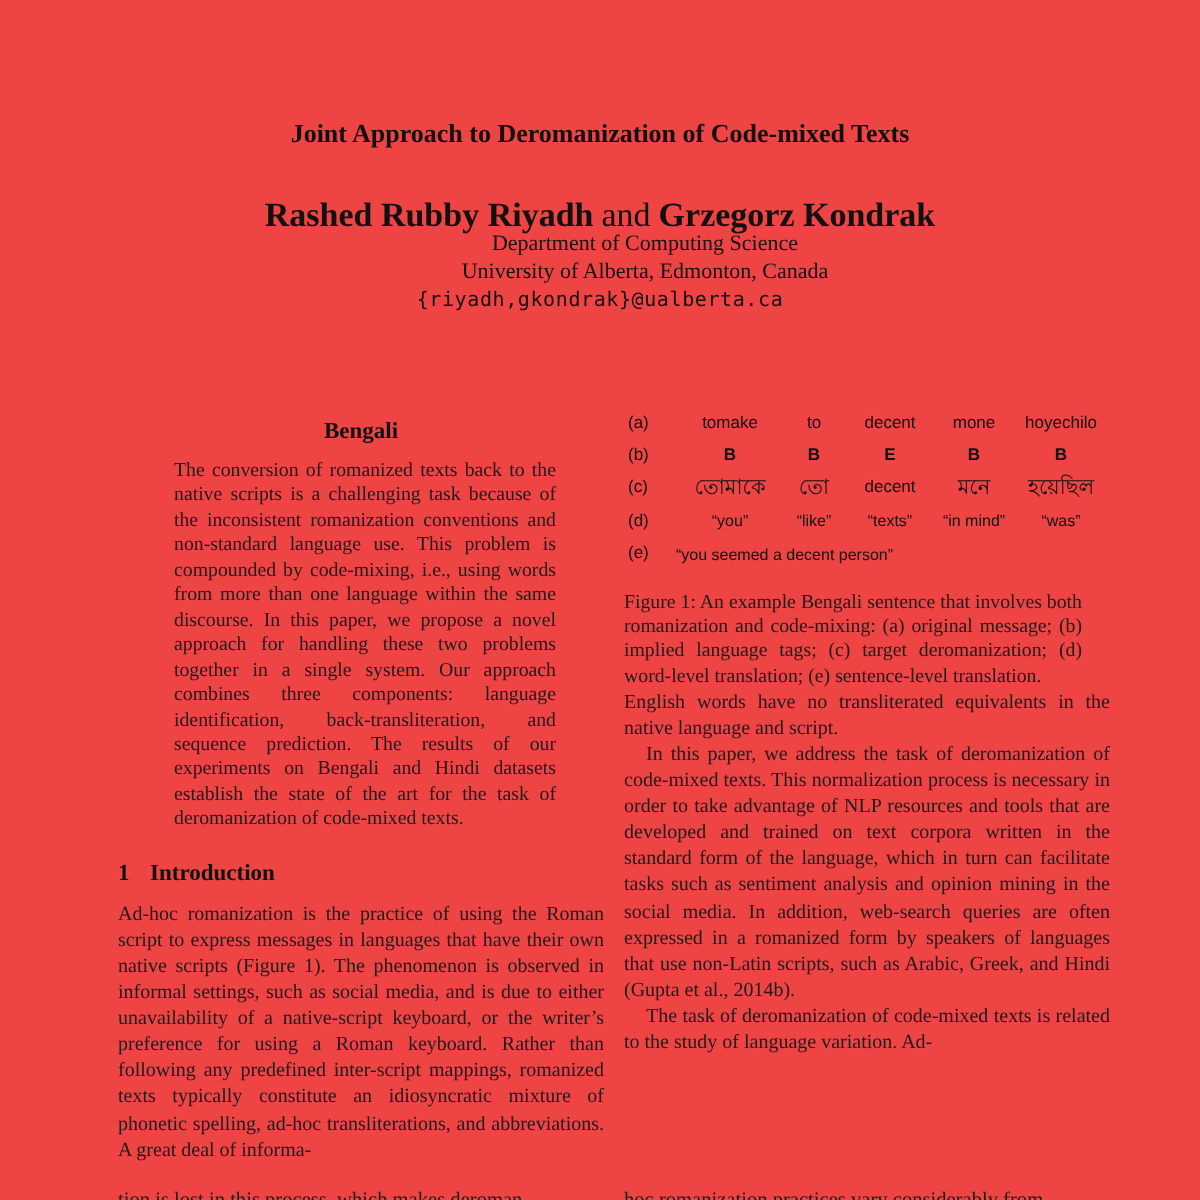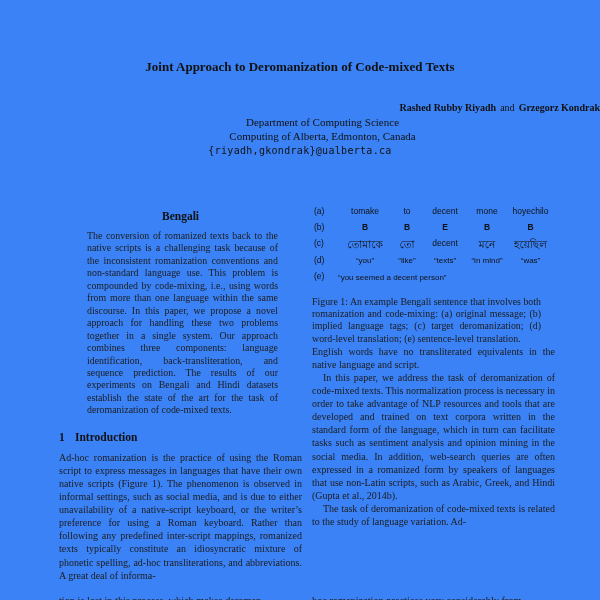--- a/index.html
+++ b/index.html
@@ -1,27 +1,27 @@
 <!DOCTYPE html>
 <html><head>
 <meta charset="utf-8">
 <style>
   html,body { margin:0; padding:0; background:#ffffff; }
   .page {
-    position:relative; width:600px; height:600px; background:#3b82f6;
+    position:relative; width:600px; height:600px; background:#ef4444;
     overflow:hidden; color:#1c1c1c;
     font-family:"Liberation Serif","DejaVu Serif",serif;
     -webkit-font-smoothing:antialiased;
   }
   .paper-title {
     position:absolute; top:59px; left:0; width:600px;
     text-align:center; font-weight:bold; font-size:13px; color:#111;
   }
   .author-block { position:absolute; top:101px; left:0; width:600px; text-align:center; }
-  .author-line { font-size:10px; line-height:14px; color:#111;text-align:right; }
+  .author-line { font-size:17px; line-height:14px; color:#111; }
   .author-name { font-weight:bold; }
   .author-and { font-weight:normal; margin:0 4px; }
   .affil-line { font-size:11px; line-height:14px; color:#111;padding-left:45px; }
   .email-line {
     font-family:"DejaVu Sans Mono","Liberation Mono",monospace;
     font-size:10px; line-height:15px; letter-spacing:0.3px; color:#111;
   }
 
   .col-left  { position:absolute; left:59px;  top:210px; width:243px; height:383px; overflow:hidden; }
   .col-right { position:absolute; left:312px; top:203px; width:243px; height:390px; overflow:hidden; }
@@ -70,21 +70,21 @@
 
 <div class="page">
 
   <div class="paper-title">Joint Approach to Deromanization of Code-mixed Texts</div>
 
   <div class="author-block">
     <div class="author-line">
       <span class="author-name">Rashed Rubby Riyadh</span><span class="author-and">and</span><span class="author-name">Grzegorz Kondrak</span>
     </div>
     <div class="affil-line">Department of Computing Science</div>
-    <div class="affil-line">Computing of Alberta, Edmonton, Canada</div>
+    <div class="affil-line">University of Alberta, Edmonton, Canada</div>
     <div class="email-line">{riyadh,gkondrak}@ualberta.ca</div>
   </div>
 
   <div class="col-left">
     <div class="abstract-heading">Bengali</div>
     <p class="abstract-body">The conversion of romanized texts back to the native scripts is a challenging task because of the inconsistent romanization conventions and non-standard language use. This problem is compounded by code-mixing, i.e., using words from more than one language within the same discourse. In this paper, we propose a novel approach for handling these two problems together in a single system. Our approach combines three components: language identification, back-transliteration, and sequence prediction. The results of our experiments on Bengali and Hindi datasets establish the state of the art for the task of deromanization of code-mixed texts.</p>
 
     <div class="section-heading">
       <span class="section-number">1</span><span>Introduction</span>
     </div>

